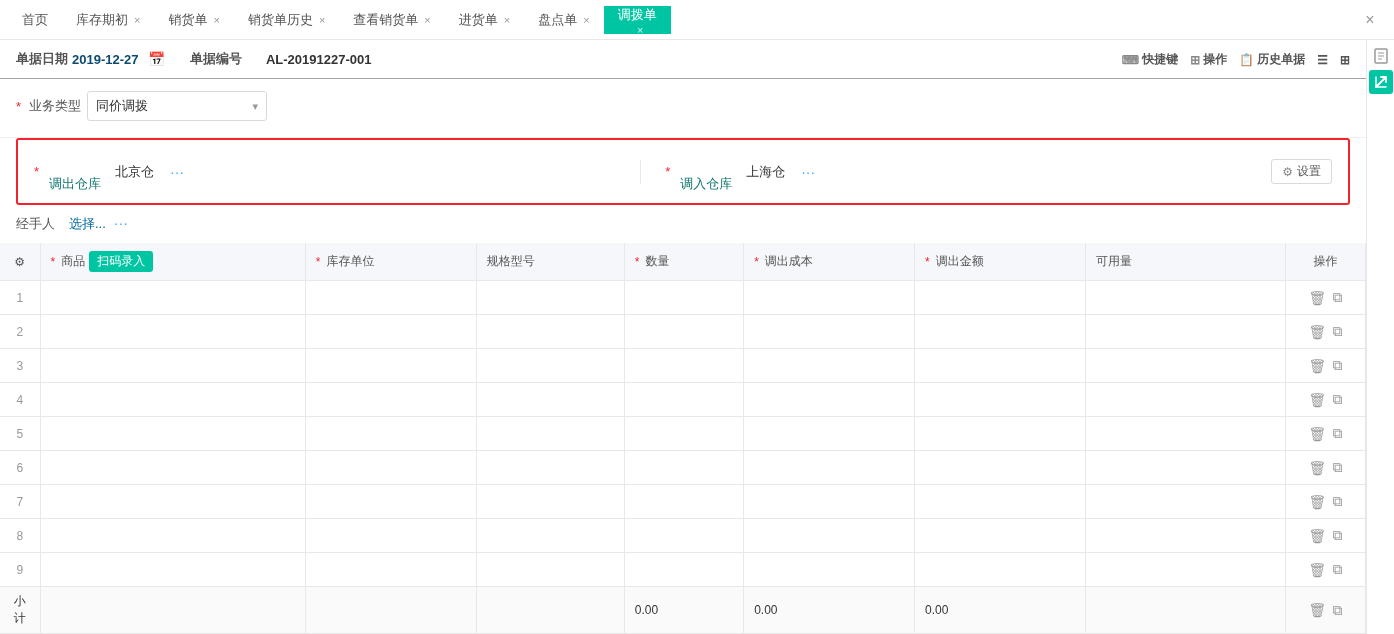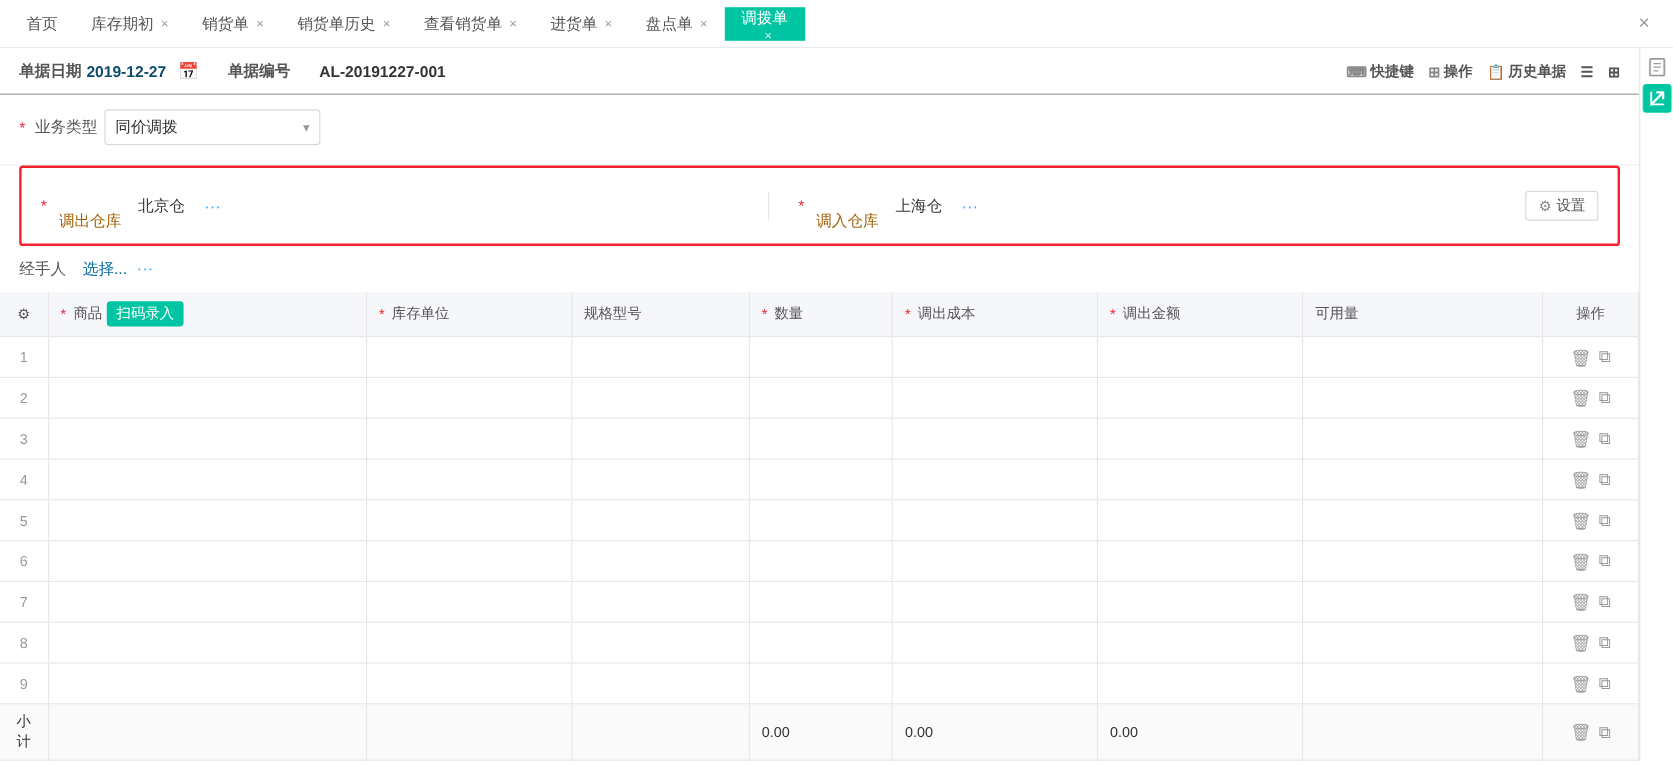--- a/index.html
+++ b/index.html
@@ -139,21 +139,21 @@
       align-items: center;
       gap: 24px;
     }
     .wh-field {
       display: flex;
       align-items: center;
       gap: 8px;
       flex: 1;
     }
     .wh-label {
-      color: #a16207;
+      color: #0f766e;
       white-space: nowrap;
       margin-top: 25px;
     }
     .wh-value {
       color: #333;
       font-weight: normal;
     }
     .wh-more {
       color: #40a9ff;
       cursor: pointer;

